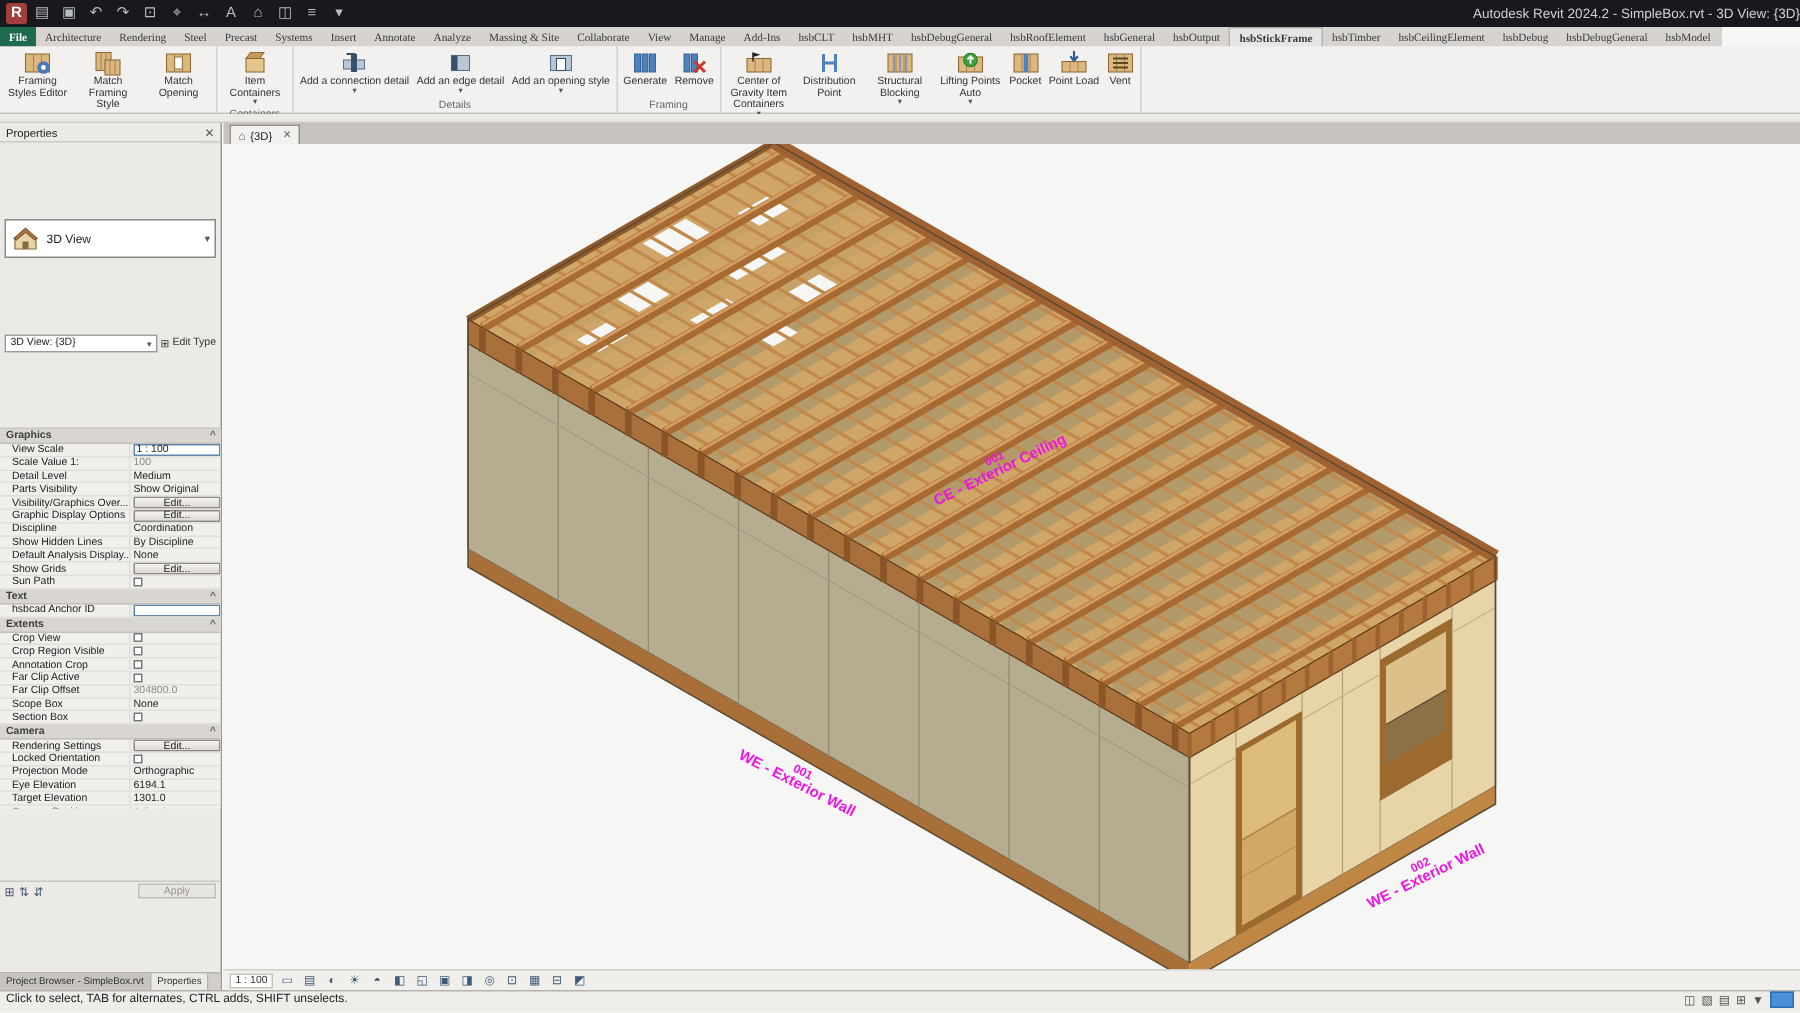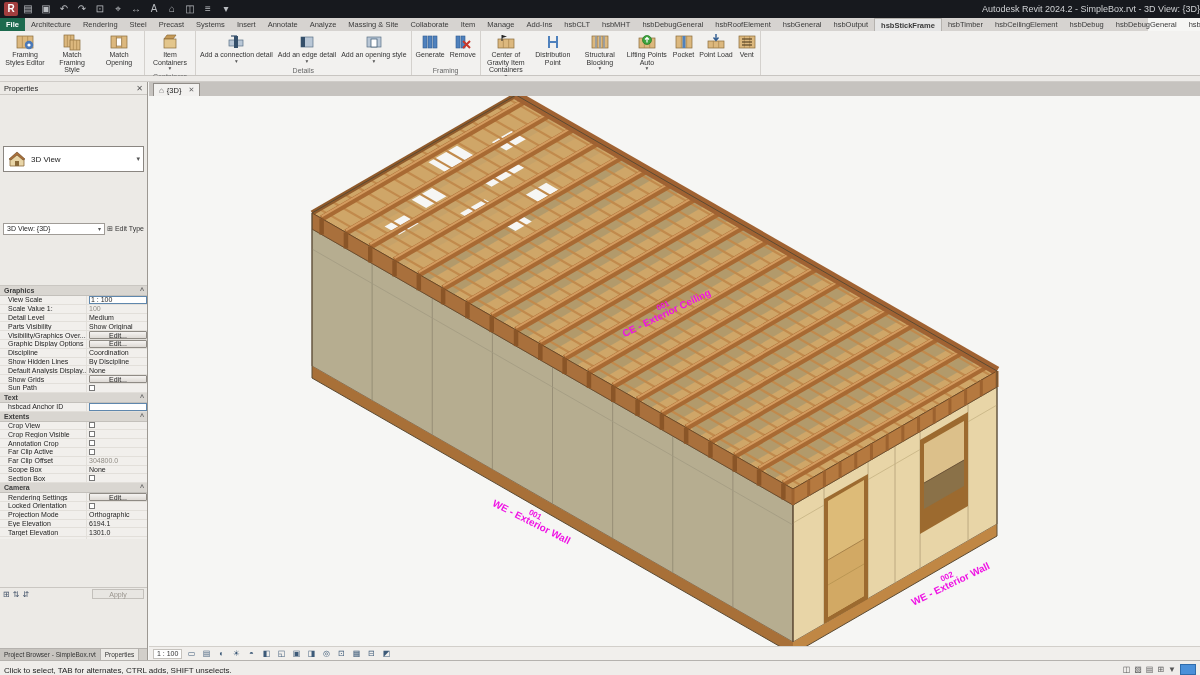--- a/index.html
+++ b/index.html
@@ -8,21 +8,21 @@
   
   .titlebar{position:absolute;left:0;top:0;width:1200px;height:18px;background:#17191e;
     display:flex;align-items:center;color:#c9cbce;}
   .qat{display:flex;align-items:center;gap:2px;padding-left:4px;}
   .qat .qi{font-size:10px;line-height:16px;width:16px;text-align:center;color:#b9bcc0;cursor:default;}
   .qat .logo{width:14px;height:14px;background:#a33e3e;color:#fff;font-weight:bold;font-size:10px;
     text-align:center;line-height:14px;border-radius:2px;}
   .wintitle{position:absolute;left:0;right:0;text-align:right;font-size:9px;color:#cfd1d4;pointer-events:none;}
   
   .tabbar{position:absolute;left:0;top:18px;width:1148px;height:13px;background:#d6d3d0;
-    display:flex;align-items:stretch;font-size:7.5px;color:#3a3a3a;}
+    display:flex;align-items:stretch;font-size:7.5px;color:#3a3a3a;font-family:Liberation Serif, serif;}
   .rtab{padding:0 6px;display:flex;align-items:center;white-space:nowrap;cursor:default;}
   .rtab.file{background:#1d6a4e;color:#fff;font-weight:bold;}
   .rtab.active{background:#e5e5e5;border:1px solid #b5b2ae;border-bottom:none;font-weight:bold;}
   
   .ribbon{position:absolute;left:0;top:31px;width:1200px;height:45px;background:#f2f1ef;
     border-bottom:1px solid #c8c5c1;display:flex;align-items:stretch;}
   .rgroup{display:flex;flex-direction:column;border-right:1px solid #d4d1cd;padding:1px 2px 0 2px;}
   .rgbtns{flex:1;display:flex;align-items:flex-start;gap:1px;}
   .rbtn{display:flex;flex-direction:column;align-items:center;justify-content:flex-start;
     font-size:7px;line-height:7.5px;color:#333;text-align:center;padding:1px 2px;max-width:46px;cursor:default;}
@@ -75,21 +75,21 @@
   .vtab .hicon{color:#666;font-size:8px;}
   .vtab .x{color:#666;font-size:7px;margin-left:4px;}
   .viewport{position:absolute;left:149px;top:96px;width:1051px;height:550px;background:#f6f6f4;}
   .viewctrl{position:absolute;left:149px;top:646px;width:1051px;height:14px;background:#f1efec;
     border-top:1px solid #d2cfca;display:flex;align-items:center;gap:3px;padding-left:4px;}
   .vscale{font-size:7px;color:#333;border:1px solid #c5c2bd;background:#fff;padding:0 3px;height:10px;
     display:flex;align-items:center;}
   .vci{font-size:8px;color:#3d5a78;width:12px;text-align:center;cursor:default;}
   
   .statusbar{position:absolute;left:0;top:660px;width:1200px;height:15px;background:#efedea;
-    border-top:1px solid #b5b2ae;display:flex;align-items:flex-end;font-size:8px;color:#222;padding:0 4px;}
+    border-top:1px solid #b5b2ae;display:flex;align-items:flex-start;font-size:8px;color:#222;padding:0 4px;}
   .statusbar .hint{white-space:nowrap;}
   .sright{margin-left:auto;display:flex;align-items:center;gap:4px;}
   .sright .si{font-size:8px;color:#555;}
   .selbox{width:16px;height:11px;background:#4a90d9;border:1px solid #2f6cab;}
   svg text{font-family:"Liberation Sans",sans-serif;}
 </style>
 </head>
 <body>
 
 <div class="titlebar">
@@ -116,21 +116,21 @@
     <div class="rtab">Architecture</div>
     <div class="rtab">Rendering</div>
     <div class="rtab">Steel</div>
     <div class="rtab">Precast</div>
     <div class="rtab">Systems</div>
     <div class="rtab">Insert</div>
     <div class="rtab">Annotate</div>
     <div class="rtab">Analyze</div>
     <div class="rtab">Massing &amp; Site</div>
     <div class="rtab">Collaborate</div>
-    <div class="rtab">Item</div>
+    <div class="rtab">View</div>
     <div class="rtab">Manage</div>
     <div class="rtab">Add-Ins</div>
     <div class="rtab">hsbCLT</div>
     <div class="rtab">hsbMHT</div>
     <div class="rtab">hsbDebugGeneral</div>
     <div class="rtab">hsbRoofElement</div>
     <div class="rtab">hsbGeneral</div>
     <div class="rtab">hsbOutput</div>
     <div class="rtab active">hsbStickFrame</div>
     <div class="rtab">hsbTimber</div>

